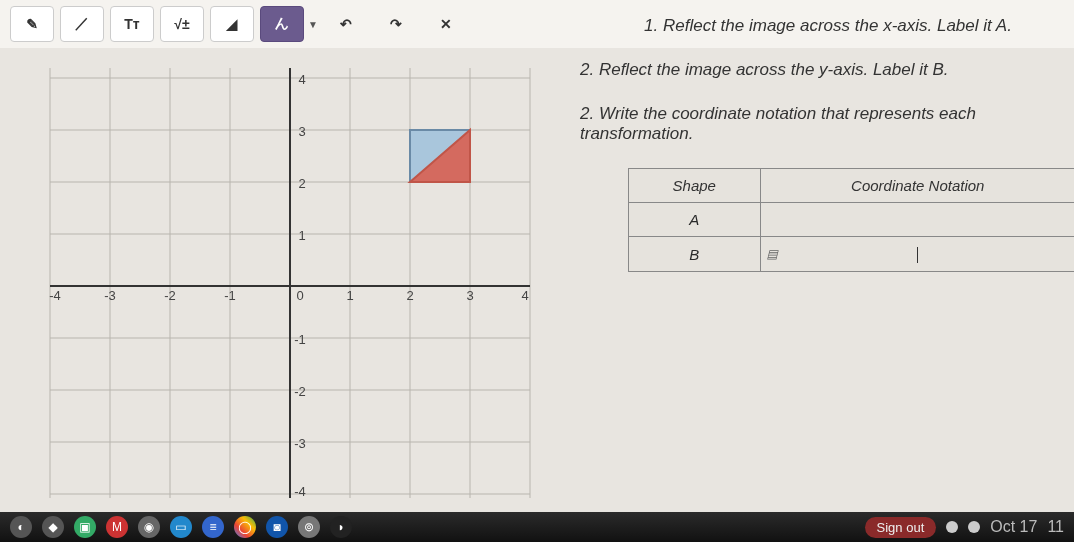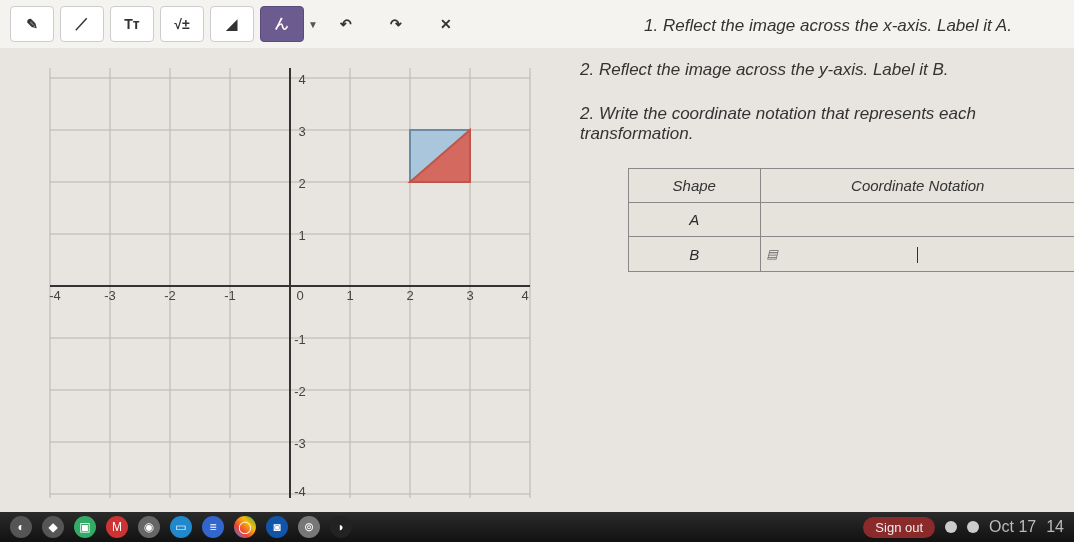--- a/index.html
+++ b/index.html
@@ -272,14 +272,14 @@
   <div class="tb-icon" style="background:#36c">≡</div>
   <div class="tb-icon" style="background:linear-gradient(45deg,#4285f4,#ea4335,#fbbc05,#34a853)">◯</div>
   <div class="tb-icon" style="background:#15a">◙</div>
   <div class="tb-icon" style="background:#777">⊚</div>
   <div class="tb-icon" style="background:#222">◗</div>
   <div class="tb-spacer"></div>
   <div class="signout">Sign out</div>
   <div class="tb-dot"></div>
   <div class="tb-dot"></div>
   <span class="tb-text">Oct 17</span>
-  <span class="tb-text">14</span>
+  <span class="tb-text">11</span>
 </div>
 
 </body></html>

